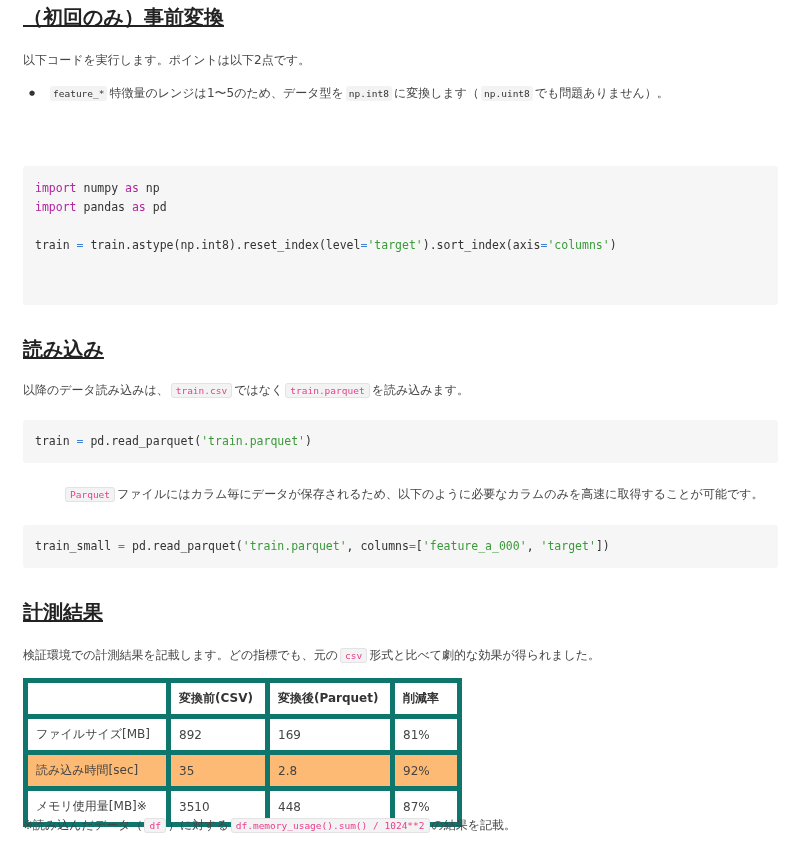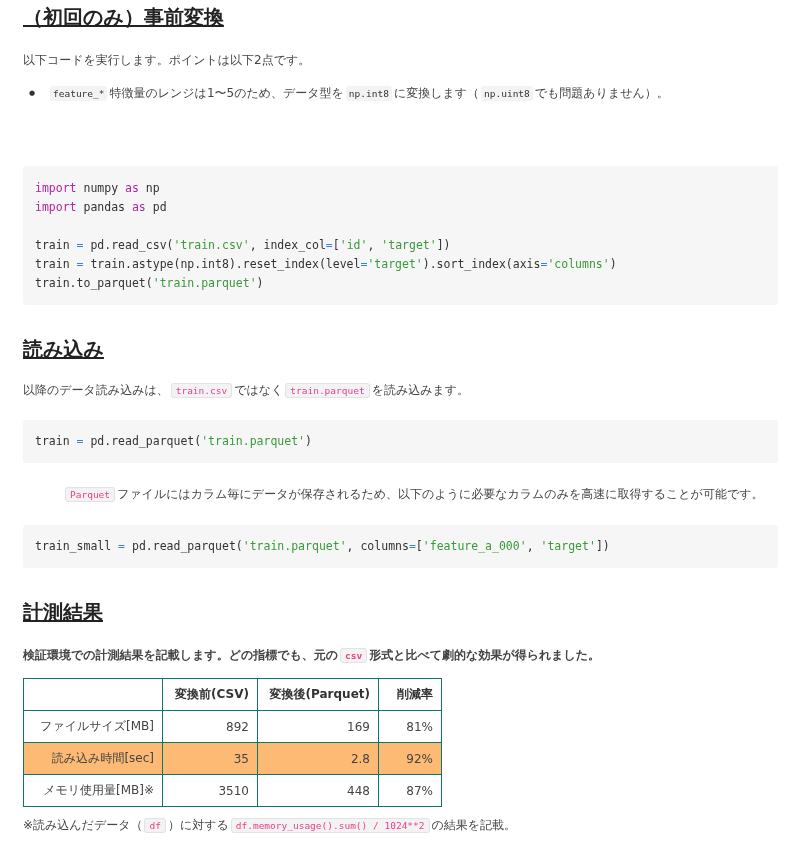--- a/index.html
+++ b/index.html
@@ -32,21 +32,21 @@
   }
   .code .line { height: 19px; line-height: 19px; white-space: pre; }
   .kw { color: #b3249f; }
   .op { color: #3b7fd6; }
   .str { color: #3a9a3a; }
   table.results {
     position: absolute; left: 23px; top: 678px; border-collapse: collapse;
     font-size: 12px; color: #444;
   }
   table.results th, table.results td {
-    border: 1px solid #0f766e; height: 31px; padding: 0 8px; text-align: right;
+    border: 5px solid #0f766e; height: 31px; padding: 0 8px; text-align: left;
   }
   table.results th { font-weight: bold; color: #333; }
   table.results tr.alt td { background: #fdba74; }
   .col0 { width: 122px; }
   .col1 { width: 78px; }
   .col2 { width: 104px; }
   .col3 { width: 46px; }
 </style>
 </head>
 <body>
@@ -57,40 +57,38 @@
   <p style="top:51px;">以下コードを実行します。ポイントは以下2点です。</p>
 
   <ul class="bullets">
     <li><span class="ic">feature_*</span><span>特徴量のレンジは1〜5のため、データ型を</span><span class="ic">np.int8</span><span>に変換します（</span><span class="ic">np.uint8</span><span>でも問題ありません）。</span></li>
   </ul>
 
   <div class="code" style="top:166px; height:139px; padding-top:13px;">
     <div class="line"><span class="kw">import</span><span> numpy </span><span class="kw">as</span><span> np</span></div>
     <div class="line"><span class="kw">import</span><span> pandas </span><span class="kw">as</span><span> pd</span></div>
     <div class="line"> </div>
-    <div class="line"><span>train </span><span class="op">=</span><span> pd.read_csv(</span><span class="str">'train.csv'</span><span>, index_col</span><span class="op">=</span><span>[</span><span class="str">'id'</span><span>, </span><span class="str">'target'</span><span>])</span></div>
     <div class="line"><span>train </span><span class="op">=</span><span> train.astype(np.int8).reset_index(level</span><span class="op">=</span><span class="str">'target'</span><span>).sort_index(axis</span><span class="op">=</span><span class="str">'columns'</span><span>)</span></div>
-    <div class="line"><span>train.to_parquet(</span><span class="str">'train.parquet'</span><span>)</span></div>
   </div>
 
   <h2 style="top:339px;">読み込み</h2>
   <p style="top:381px;"><span>以降のデータ読み込みは、</span><span class="ic pink">train.csv</span><span>ではなく</span><span class="ic pink">train.parquet</span><span>を読み込みます。</span></p>
 
   <div class="code" style="top:420px; height:43px;">
     <div class="line"><span>train </span><span class="op">=</span><span> pd.read_parquet(</span><span class="str">'train.parquet'</span><span>)</span></div>
   </div>
 
   <p style="top:485px;padding-left:42px;"><span class="ic pink" style="margin-left:0;">Parquet</span><span>ファイルにはカラム毎にデータが保存されるため、以下のように必要なカラムのみを高速に取得することが可能です。</span></p>
 
   <div class="code" style="top:525px; height:43px;">
     <div class="line"><span>train_small </span><span class="op">=</span><span> pd.read_parquet(</span><span class="str">'train.parquet'</span><span>, columns</span><span class="op">=</span><span>[</span><span class="str">'feature_a_000'</span><span>, </span><span class="str">'target'</span><span>])</span></div>
   </div>
 
   <h2 style="top:602px;">計測結果</h2>
-  <p style="top:646px;font-weight:bold;"><span>検証環境での計測結果を記載します。どの指標でも、元の</span><span class="ic pink">csv</span><span>形式と比べて劇的な効果が得られました。</span></p>
+  <p style="top:646px;"><span>検証環境での計測結果を記載します。どの指標でも、元の</span><span class="ic pink">csv</span><span>形式と比べて劇的な効果が得られました。</span></p>
 
   <table class="results">
     <thead>
       <tr>
         <th class="col0"></th>
         <th class="col1">変換前(CSV)</th>
         <th class="col2">変換後(Parquet)</th>
         <th class="col3">削減率</th>
       </tr>
     </thead>

